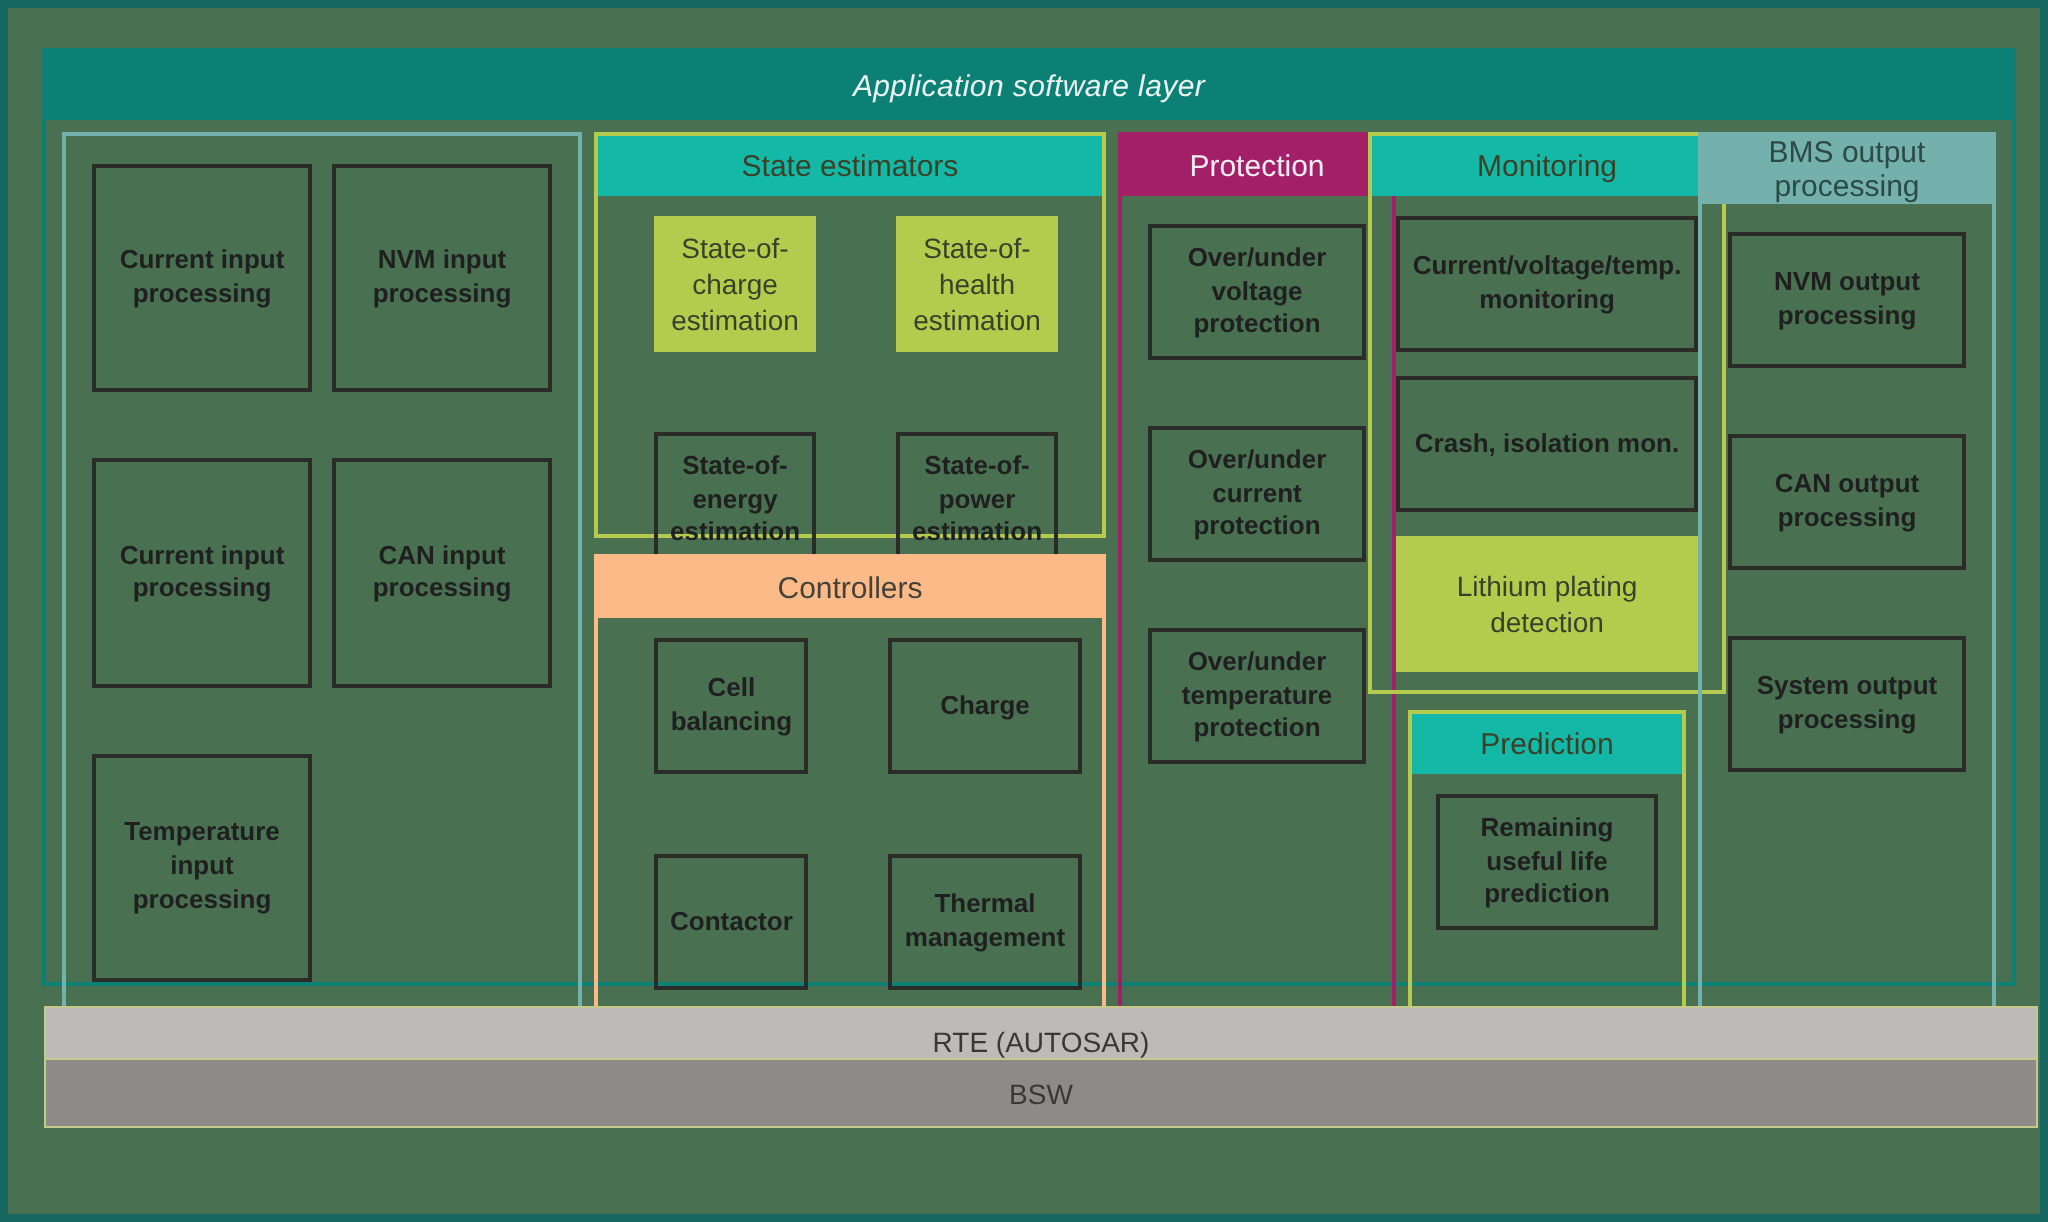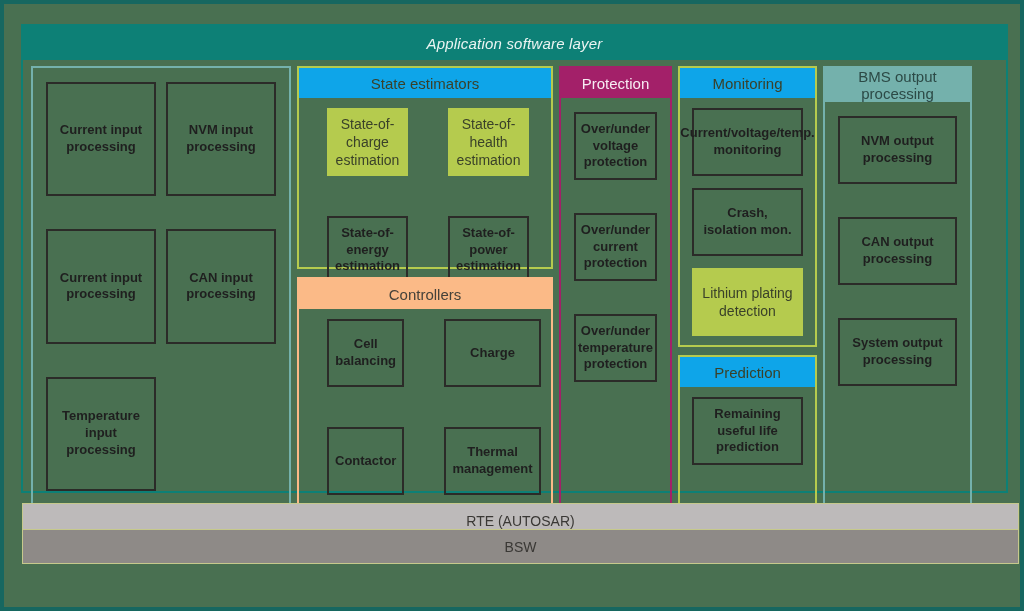--- a/index.html
+++ b/index.html
@@ -33,22 +33,22 @@
     flex: 1 1 auto;
     display: flex; gap: 6px;
     padding: 6px 8px 11px;
     box-sizing: border-box;
     align-items: stretch;
   }
 
   .col { display: flex; flex-direction: column; gap: 8px; flex: 0 0 auto; }
   .col-1 { width: 260px; }
   .col-2 { width: 256px; }
-  .col-3 { width: 113px; }
-  .col-4 { width: 139px; }
+  .col-3 { width: 139px; }
+  .col-4 { width: 139px; align-items: center; }
   .col-5 { width: 149px; }
 
   .sec {
     box-sizing: border-box;
     border: 2px solid;
     display: flex; flex-direction: column;
     min-height: 0;
   }
   .full { height: 100%; }
   .h203 { flex: 0 0 203px; }
@@ -57,21 +57,21 @@
 
   .sec-h {
     flex: 0 0 30px;
     display: flex; align-items: center; justify-content: center;
     font-size: 15px; text-align: center;
   }
 
   .teal    { border-color: #74B1AC; }
   .teal    > .sec-h { background: #74B1AC; color: #2C4A46; }
   .green   { border-color: #B5CB4E; }
-  .green   > .sec-h { background: #0ea5e9; color: #3A4129; }
+  .green   > .sec-h { background: #14b8a6; color: #3A4129; }
   .orange  { border-color: #FBBA87; }
   .orange  > .sec-h { background: #FBBA87; color: #45423A; }
   .magenta { border-color: #A32069; }
   .magenta > .sec-h { background: #A32069; color: #F7ECF3; }
 
   .sec-b { flex: 1 1 auto; box-sizing: border-box; }
   .grid2 {
     display: grid;
     grid-template-columns: 1fr 1fr;
     column-gap: 10px;

